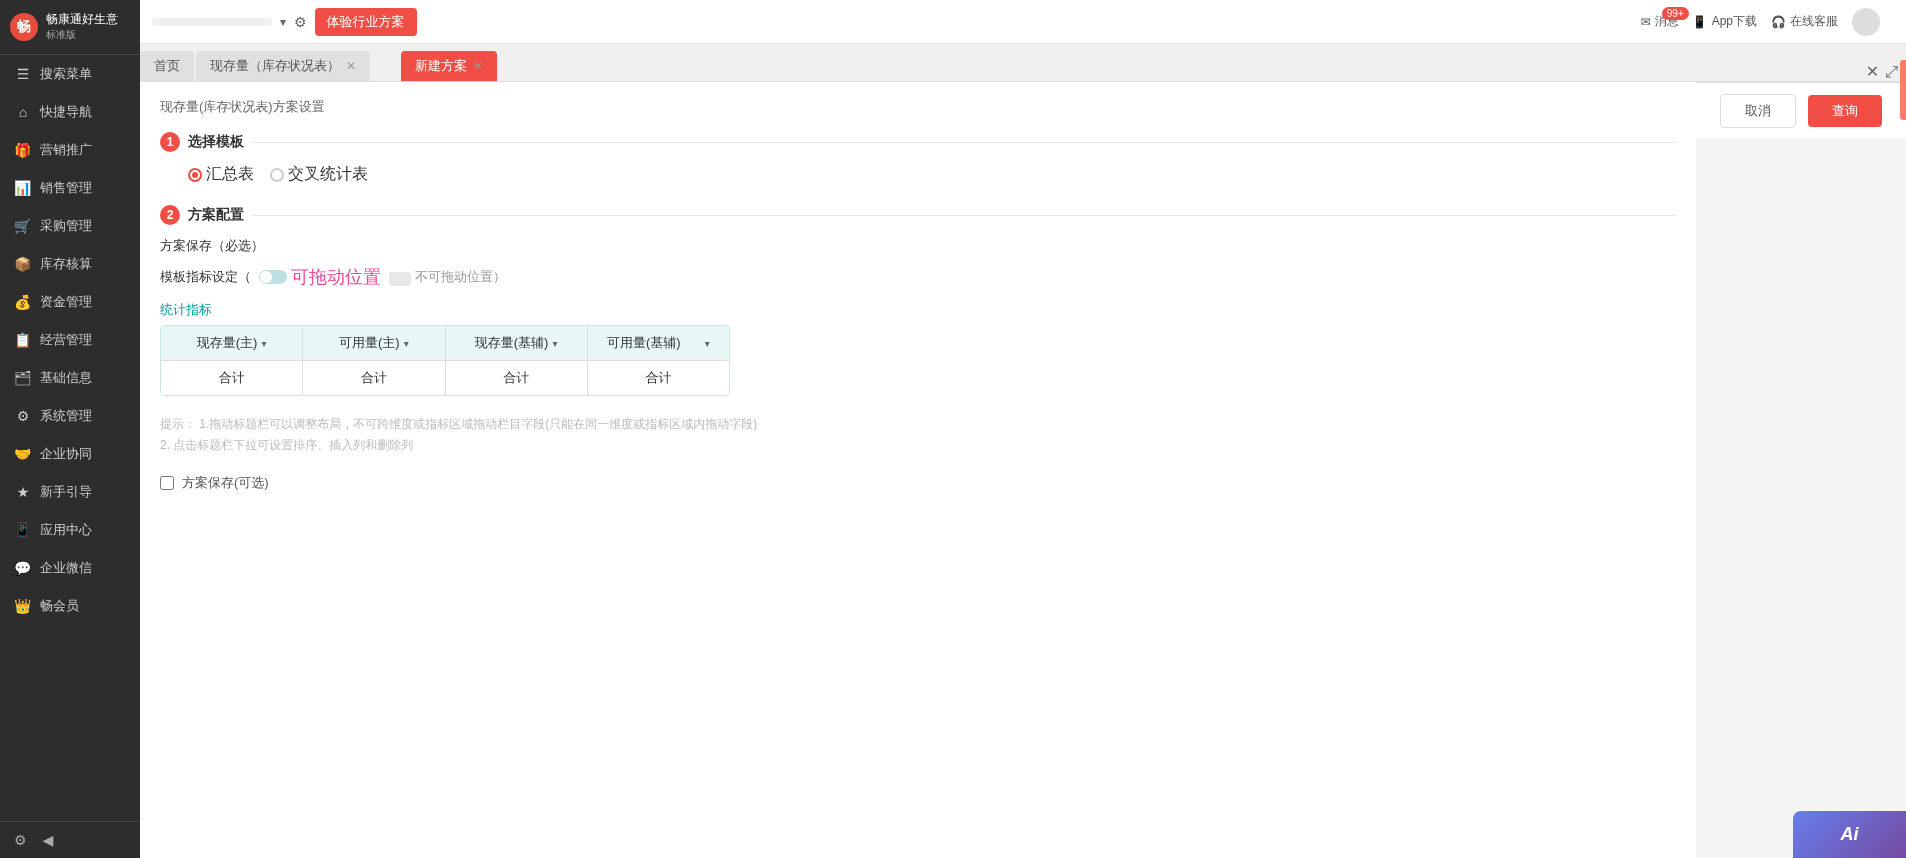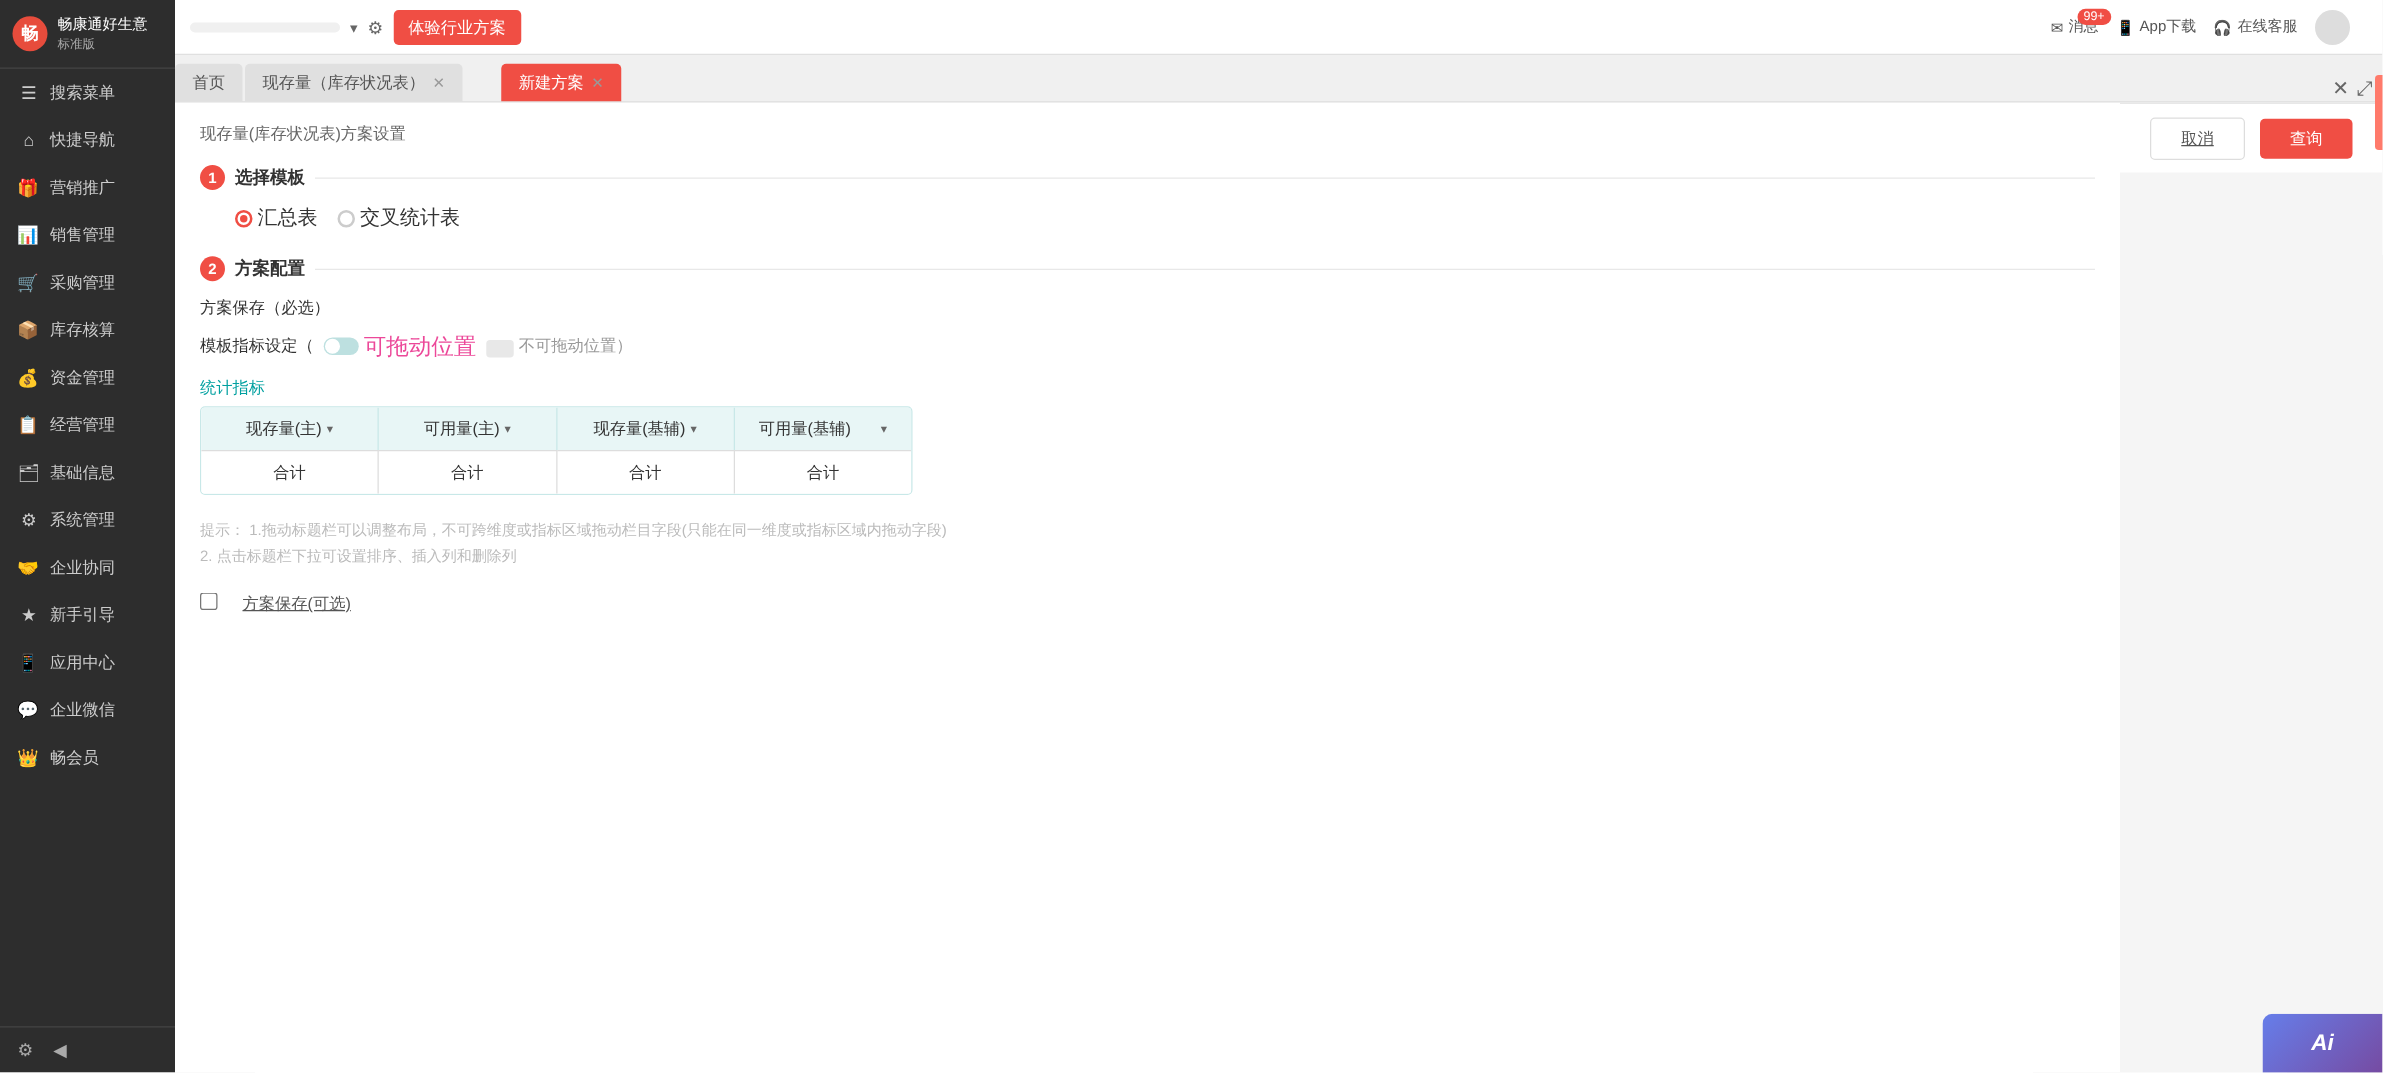--- a/index.html
+++ b/index.html
@@ -221,40 +221,40 @@
       border-top: 1px solid #ddd;
     }
     .stats-data-cell:last-child { border-right: none; }
 
     
     .tips-area { margin-top: 20px; color: #bbb; font-size: 12px; }
     .tips-area p { margin-bottom: 4px; }
 
     
     .save-row {
-      display: flex; gap: 20px;
+      display: flex; align-items: center; gap: 8px;
       margin-top: 16px;
-      font-size: 13px; color: #555; text-decoration: underline;
+      font-size: 13px; color: #555;
     }
     .save-checkbox { width: 14px; height: 14px; border: 1px solid #ccc; cursor: pointer; }
 
     
     .footer-bar {
       height: 56px;
       background: #fff;
       border-top: 1px solid #e0e0e0;
       display: flex; align-items: center; justify-content: flex-end;
       padding: 0 24px;
       gap: 12px;
       flex-shrink: 0;
     }
     .btn-cancel {
       background: #fff; border: 1px solid #ddd;
       border-radius: 4px; padding: 7px 24px;
-      font-size: 13px; color: #555; cursor: pointer; text-decoration: underline;
+      font-size: 13px; color: #555; cursor: pointer;
     }
     .btn-query {
       background: #f04e44; border: none;
       border-radius: 4px; padding: 7px 24px;
       font-size: 13px; color: #fff; cursor: pointer;
     }
 
     
     .resize-handle {
       position: absolute; right: 0; top: 60px;
@@ -269,21 +269,21 @@
       display: flex; align-items: center; gap: 6px;
       margin-left: auto;
       padding-right: 8px;
     }
     .ctrl-btn { cursor: pointer; color: #666; font-size: 16px; }
 
     
     .ai-btn {
       position: fixed;
       right: 0; bottom: 0;
-      width: 96px; height: 47px;
+      width: 113px; height: 47px;
       background: linear-gradient(135deg, #667eea 0%, #764ba2 100%);
       color: white;
       display: flex; align-items: center; justify-content: center;
       font-size: 18px; font-style: italic; font-weight: bold;
       border-radius: 8px 0 0 0;
       cursor: pointer;
     }
   </style>
 </head>
 <body>

